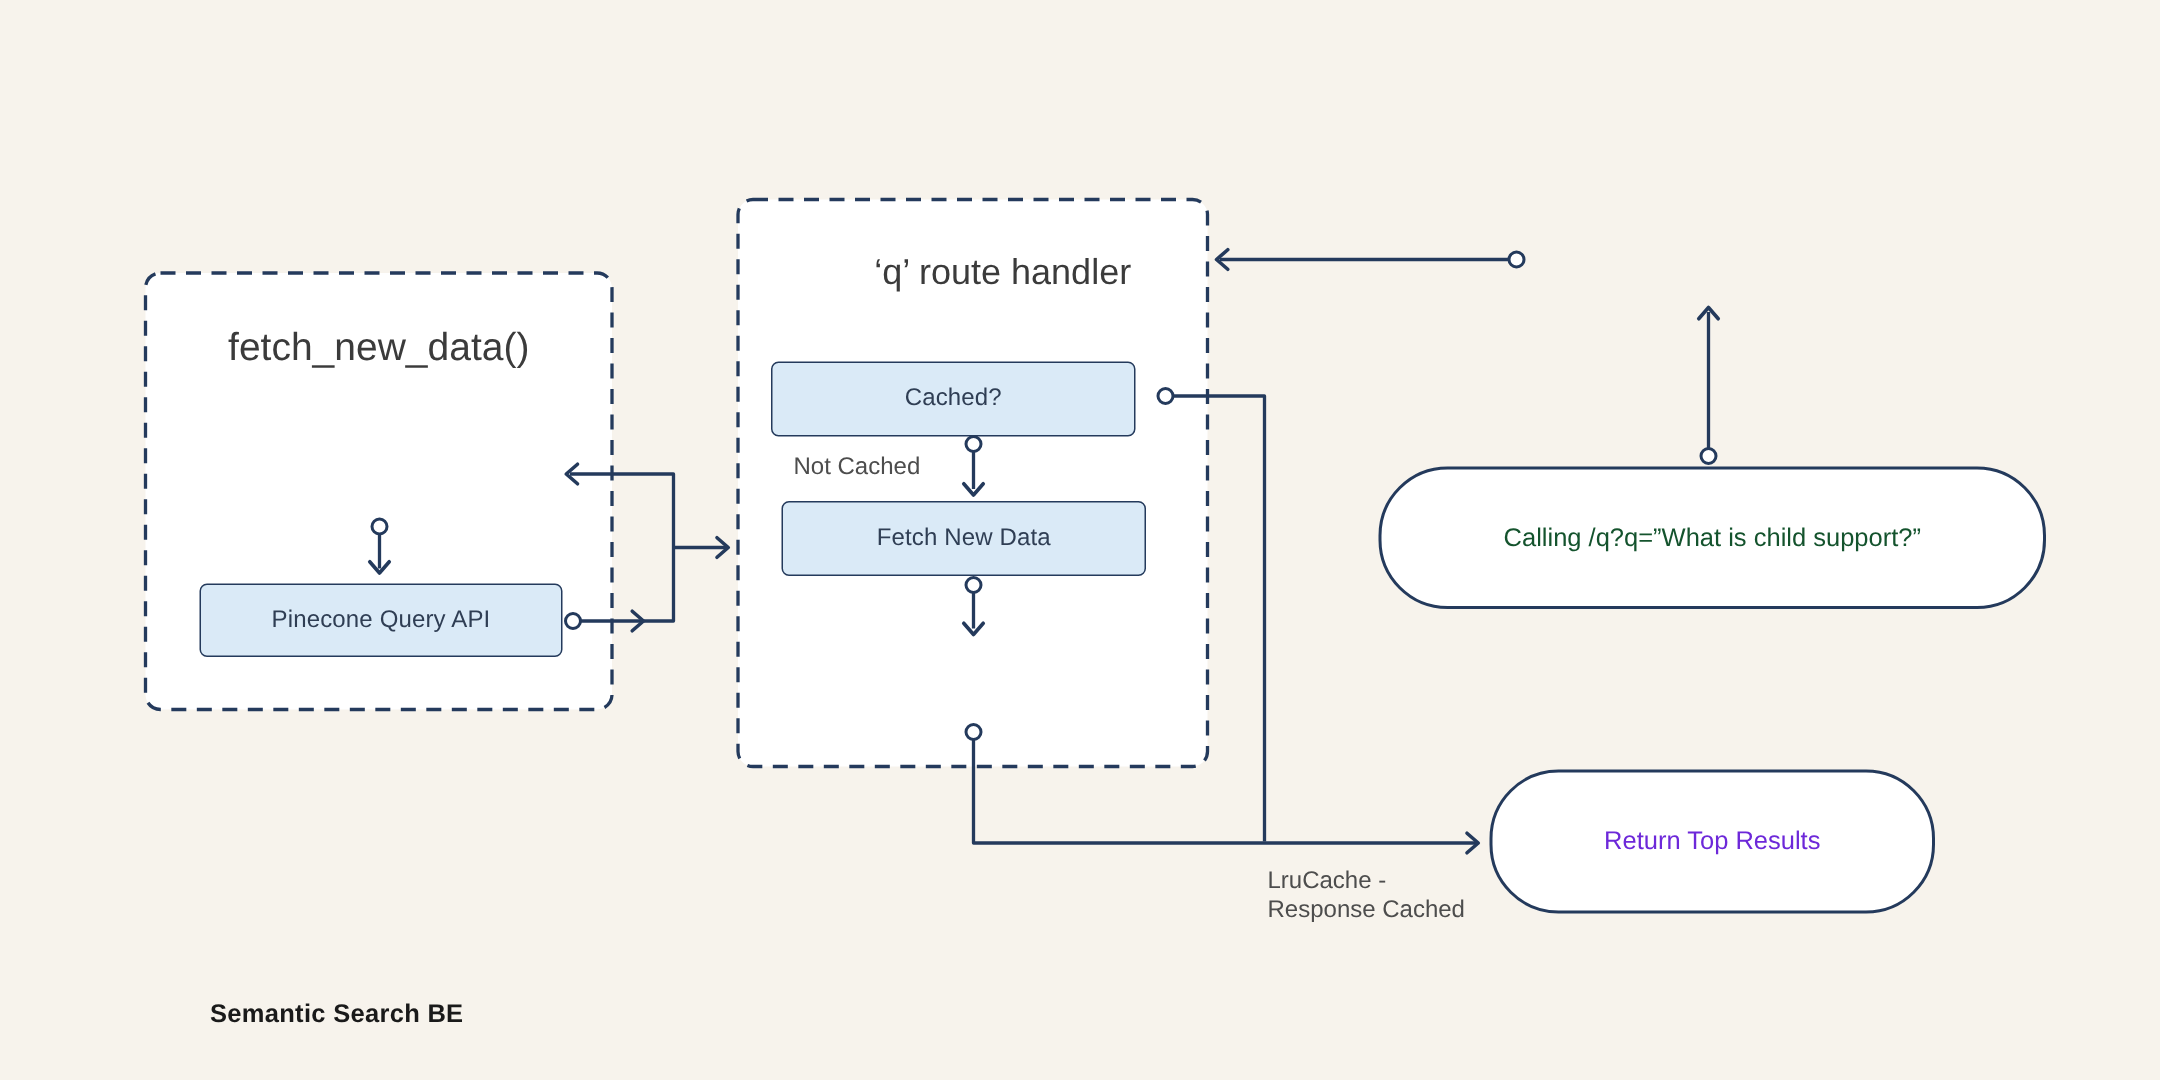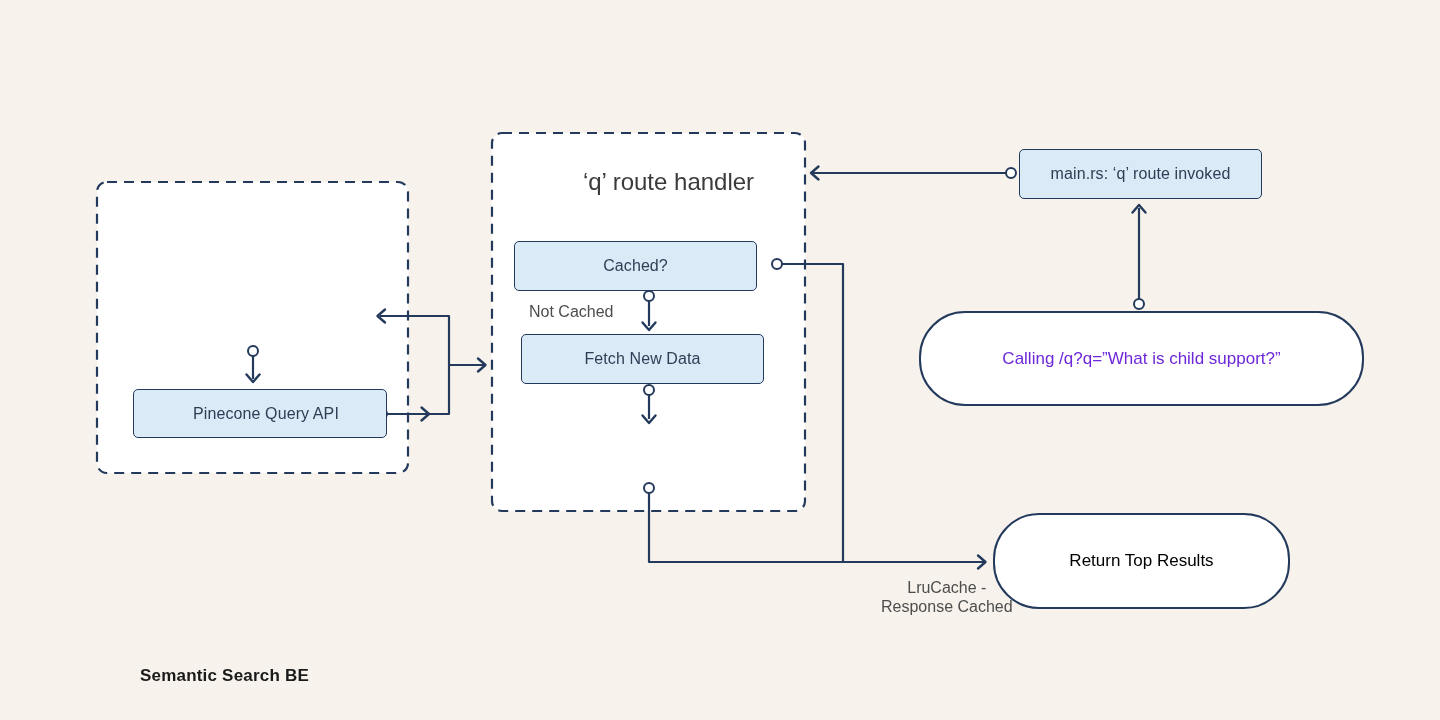--- a/index.html
+++ b/index.html
@@ -16,26 +16,26 @@
   .node {
     position:absolute; z-index:1;
     background:#daeaf7; border:1.5px solid #243a5c; border-radius:5px;
     display:flex; align-items:center; justify-content:center;
     color:#2f3e54; font-size:16px; letter-spacing:0.1px;
   }
   .pill {
     position:absolute; z-index:1;
     background:#ffffff; border:2px solid #243a5c; border-radius:46px;
     display:flex; align-items:center; justify-content:center;
-    color:#6d28d9; font-size:17px;
+    color:#14532d; font-size:17px;
   }
   .group-title {
     position:absolute; z-index:1; text-align:center; color:#3b3b3b;
   }
-  .small-label { position:absolute; z-index:1; color:#4d4d4d; font-size:16px; line-height:19px;text-align:center; }
+  .small-label { position:absolute; z-index:1; color:#4d4d4d; font-size:16px; line-height:19px; }
   .footer-title { position:absolute; z-index:1; color:#1a1a1a; font-size:17px; font-weight:bold; letter-spacing:0.2px; }
 </style>
 </head>
 <body>
 
 <div class="canvas">
 
   <svg class="layer-svg" width="1440" height="720" viewBox="0 0 1440 720">
 
     <rect class="group-frame" x="97" y="182" width="311" height="291" rx="10"></rect>
@@ -85,44 +85,42 @@
       <circle class="edge-dot" cx="1011" cy="173" r="5"></circle>
     </g>
 
     <g>
       <path class="edge-line" d="M1139,299 L1139,208"></path>
       <path class="edge-head" d="M1132.5,212.5 L1139,205 L1145.5,212.5"></path>
       <circle class="edge-dot" cx="1139" cy="304" r="5"></circle>
     </g>
   </svg>
 
+  <div class="group-title" style="left:97px; top:216px; width:311px; font-size:26px;">fetch_new_data()</div>
   <div class="group-title" style="left:492px; top:168px; width:313px; font-size:24px;padding-left:20px;">‘q’ route handler</div>
 
-  <div class="node" style="left:133px; top:389px; width:240px; height:47px;padding-left:12px;">
+  <div class="node" style="left:133px; top:389px; width:240px; height:47px;">
     <span>Pinecone Query API</span>
   </div>
 
   <div class="node" style="left:514px; top:241px; width:241px; height:48px;">
     <span>Cached?</span>
   </div>
   <div class="node" style="left:521px; top:334px; width:241px; height:48px;text-align:right;">
     <span>Fetch New Data</span>
   </div>
 
-  <div class="node" style="left:1019px; top:149px; width:241px; height:48px;">
-    <span>main.rs: ‘q’ route invoked</span>
-  </div>
   <div class="pill" style="left:919px; top:311px; width:441px; height:91px;">
     <span>Calling /q?q=”What is child support?”</span>
   </div>
-  <div class="pill" style="left:993px; top:513px; width:293px; height:92px; font-weight:500; color:#000000;">
+  <div class="pill" style="left:993px; top:513px; width:293px; height:92px; font-weight:500; color:#6d28d9;">
     <span>Return Top Results</span>
   </div>
 
   <div class="small-label" style="left:529px; top:302px;">Not Cached</div>
-  <div class="small-label" style="left:881px; top:578px;">
+  <div class="small-label" style="left:845px; top:578px;">
     <div>LruCache -</div>
     <div>Response Cached</div>
   </div>
 
   <div class="footer-title" style="left:96px; top:666px;margin-left:44px;">Semantic Search BE</div>
 
 </div>
 
 </body></html>

